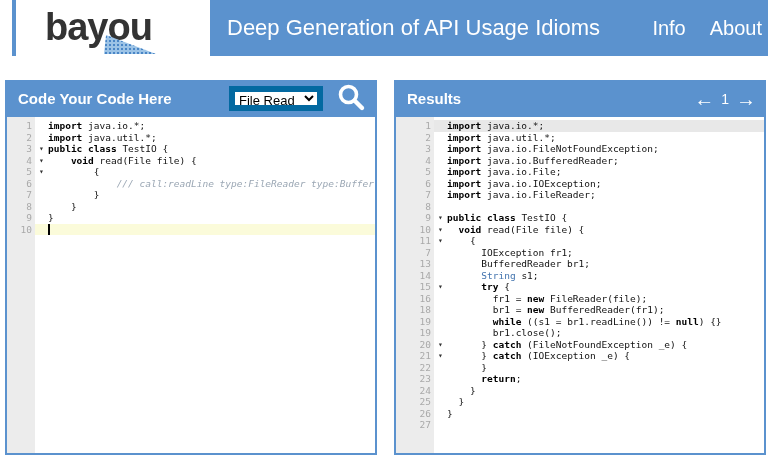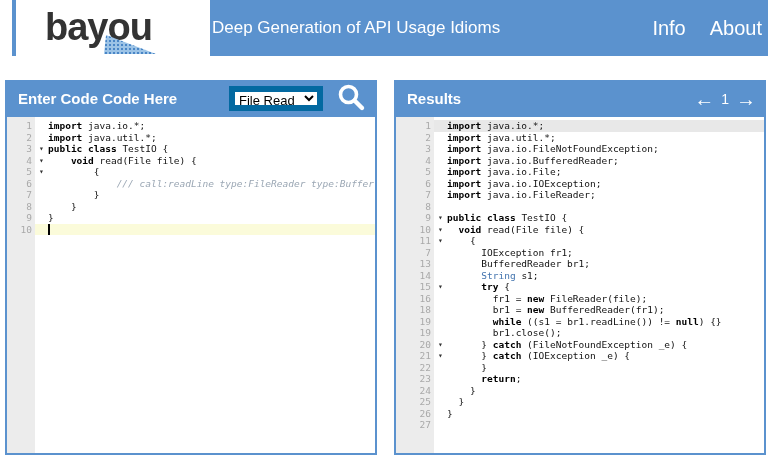--- a/index.html
+++ b/index.html
@@ -9,22 +9,22 @@
   
   .navbar { position:absolute; left:0; top:0; width:768px; height:56px; background:#5b92ce;margin-left:12px; }
   .logo-box { position:absolute; left:4px; top:0; width:194px; height:56px; background:#fff; }
   .logo-text { position:absolute; left:29px; top:1px; font-size:38px; font-weight:bold;
                color:#333; letter-spacing:-1px; line-height:52px; }
   .logo-delta { position:absolute; left:88px; top:35px; width:52px; height:19px;
                 clip-path:polygon(4% 0, 100% 100%, 0 100%);
                 background-color:#9cc3e6;
                 background-image:radial-gradient(#4a86c6 34%, rgba(255,255,255,0) 36%);
                 background-size:4px 4px; }
-  .app-title { position:absolute; left:200px; top:0; height:44px; line-height:56px;
-               color:#fff; font-size:17px; }
+  .app-title { position:absolute; left:215px; top:0; height:44px; line-height:56px;
+               color:#fff; font-size:22px; }
   .nav-links { position:absolute; right:18px; top:0; height:56px; display:flex;
                align-items:center; gap:24px; }
   .nav-link { color:#fff; font-size:20px; cursor:pointer; }
 
   
   .panel { position:absolute; top:80px; bottom:0; width:372px; }
   .panel-left  { left:5px; }
   .panel-right { left:394px; }
   .panel-header { height:37px; background:#5b92ce; display:flex; align-items:center;
                   padding:0 10px 0 13px; color:#fff; }
@@ -70,21 +70,21 @@
   </div>
   <div class="app-title">Deep Generation of API Usage Idioms</div>
   <div class="nav-links">
     <span class="nav-link">Info</span>
     <span class="nav-link">About</span>
   </div>
 </div>
 
 <div class="panel panel-left">
   <div class="panel-header">
-    <span class="panel-title">Enter Code Code Here</span>
+    <span class="panel-title">Code Your Code Here</span>
     <select class="example-select">
       <option selected="">File Read</option>
     </select>
     <button class="search-btn">
       <span>
         <svg width="30" height="30" viewBox="0 0 30 30">
           <circle cx="12.5" cy="12.5" r="8" fill="none" stroke="#fff" stroke-width="3.6"></circle>
           <line x1="18.5" y1="18.5" x2="26" y2="26" stroke="#fff" stroke-width="4.4" stroke-linecap="round"></line>
         </svg>
       </span>

